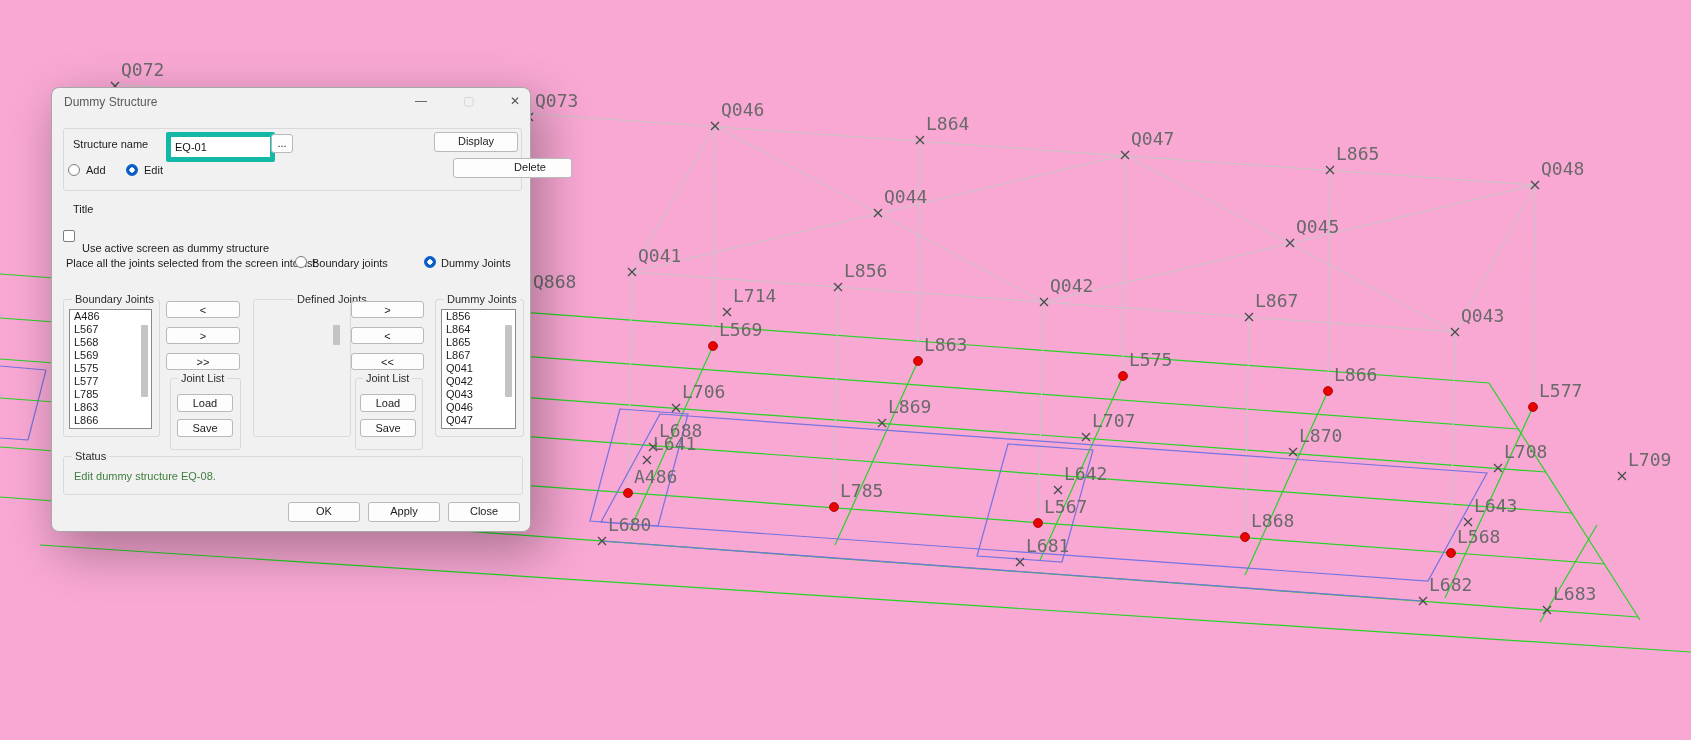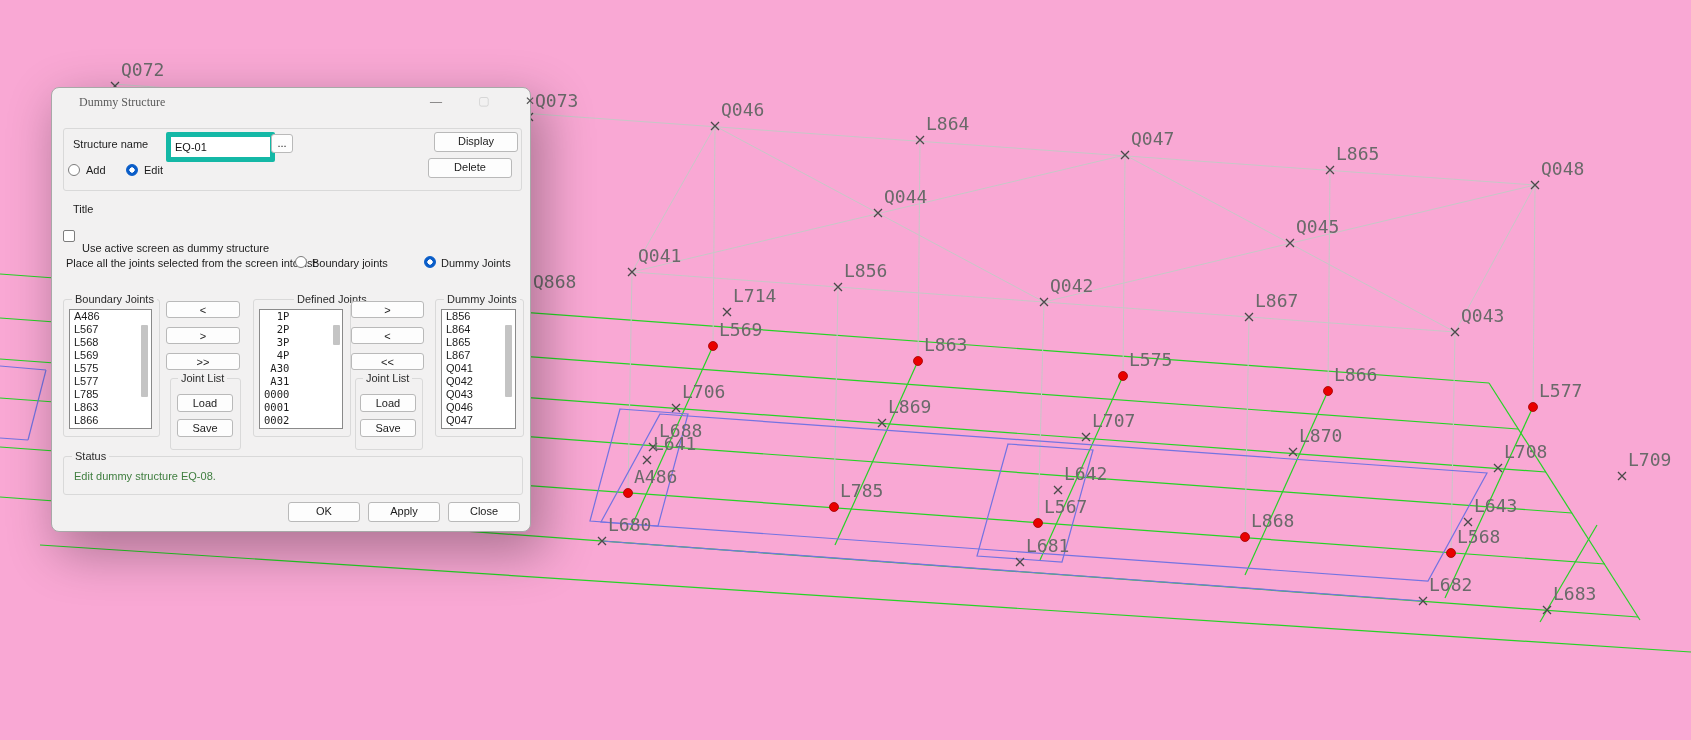--- a/index.html
+++ b/index.html
@@ -5,21 +5,21 @@
   html,body{margin:0;padding:0;background:#fff;}
   #stage{position:relative;width:1691px;height:740px;overflow:hidden;background:#f9a8d4;
          font-family:"Liberation Sans",sans-serif;}
   #scene-svg{position:absolute;left:0;top:0;}
   #scene-svg text{font-family:"DejaVu Sans Mono",monospace;font-size:18px;fill:#6a6a6a;}
 
   
   .dlg{position:absolute;left:51px;top:87px;width:478px;height:443px;background:#f2f1f1;
        border:1px solid #a8a8a8;border-radius:8px;
        box-shadow:10px 18px 50px 4px rgba(0,0,0,.30);font-size:11px;color:#1c1c1c;}
-  .titlebar{position:absolute;left:15px;top:0;right:0;height:27px;font-family:Liberation Serif, serif;}
+  .titlebar{position:absolute;left:0;top:0;right:0;height:27px;}
   .titlebar .cap{position:absolute;left:12px;top:7px;font-size:12px;color:#5a5a5a;}
   .wbtn{position:absolute;top:4px;width:26px;height:18px;text-align:center;line-height:18px;
         font-size:12px;color:#555;}
   .gbox{position:absolute;border:1px solid #d9d9d9;border-radius:3px;}
   .glabel{position:absolute;background:#f2f1f1;padding:0 3px;color:#2b2b2b;}
   .tinput{position:absolute;background:#fff;border:5px solid #14b8a6;border-radius:2px;
           font-size:11px;padding:0 4px;line-height:20px;color:#111;white-space:pre;}
   .btn{position:absolute;background:#fdfdfd;border:1px solid #b9b9b9;border-radius:3px;
        text-align:center;font-size:11px;color:#1c1c1c;line-height:17px;}
   .radio{position:absolute;width:12px;height:12px;border:1px solid #7d7d7d;border-radius:50%;
@@ -169,21 +169,21 @@
 
     <div class="gbox" style="left:11px;top:40px;width:457px;height:61px;"></div>
     <span class="lbl" style="left:21px;top:50px;">Structure name</span>
     <div class="tinput" style="left:114px;top:44px;width:91px;height:20px;">EQ-01</div>
     <div class="btn" style="left:219px;top:46px;width:20px;height:17px;">...</div>
     <div class="btn" style="left:382px;top:44px;width:82px;height:18px;">Display</div>
     <span class="radio" style="left:16px;top:76px;"></span>
     <span class="lbl" style="left:34px;top:76px;">Add</span>
     <span class="radio on" style="left:74px;top:76px;"></span>
     <span class="lbl" style="left:92px;top:76px;">Edit</span>
-    <div class="btn" style="left:376px;top:70px;width:82px;height:18px;">Delete</div>
+    <div class="btn" style="left:401px;top:70px;width:82px;height:18px;padding-left:35px;">Delete</div>
 
     <span class="lbl" style="left:21px;top:115px;">Title</span>
 
     <span class="cb" style="left:11px;top:142px;"></span>
     <span class="lbl" style="left:30px;top:142px;margin-top:12px;">Use active screen as dummy structure</span>
 
     <span class="lbl" style="left:14px;top:169px;">Place all the joints selected from the screen into list:</span>
     <span class="radio" style="left:243px;top:168px;"></span>
     <span class="lbl" style="left:260px;top:169px;">Boundary joints</span>
     <span class="radio on" style="left:372px;top:168px;"></span>
@@ -207,31 +207,20 @@
     <div class="btn" style="left:114px;top:213px;width:72px;height:15px;">&lt;</div>
     <div class="btn" style="left:114px;top:239px;width:72px;height:15px;">&gt;</div>
     <div class="btn" style="left:114px;top:265px;width:72px;height:15px;">&gt;&gt;</div>
     <div class="gbox" style="left:118px;top:290px;width:69px;height:70px;"></div>
     <span class="glabel" style="left:126px;top:284px;">Joint List</span>
     <div class="btn" style="left:125px;top:306px;width:54px;height:16px;">Load</div>
     <div class="btn" style="left:125px;top:331px;width:54px;height:16px;">Save</div>
 
     <div class="gbox" style="left:201px;top:211px;width:96px;height:136px;"></div>
     <span class="glabel" style="left:210px;top:205px;margin-left:32px;">Defined Joints</span>
-    <div class="list mono" style="left:207px;top:221px;width:82px;height:118px;" id="defined-list">
-        <div class="li">  1P</div>
-        <div class="li">  2P</div>
-        <div class="li">  3P</div>
-        <div class="li">  4P</div>
-        <div class="li"> A30</div>
-        <div class="li"> A31</div>
-        <div class="li">0000</div>
-        <div class="li">0001</div>
-        <div class="li">0002</div>
-      </div>
     <div class="thumb" style="left:281px;top:237px;height:20px;"></div>
 
     <div class="btn" style="left:299px;top:213px;width:71px;height:15px;">&gt;</div>
     <div class="btn" style="left:299px;top:239px;width:71px;height:15px;">&lt;</div>
     <div class="btn" style="left:299px;top:265px;width:71px;height:15px;">&lt;&lt;</div>
     <div class="gbox" style="left:303px;top:290px;width:66px;height:70px;"></div>
     <span class="glabel" style="left:311px;top:284px;">Joint List</span>
     <div class="btn" style="left:308px;top:306px;width:54px;height:16px;">Load</div>
     <div class="btn" style="left:308px;top:331px;width:54px;height:16px;">Save</div>
 

